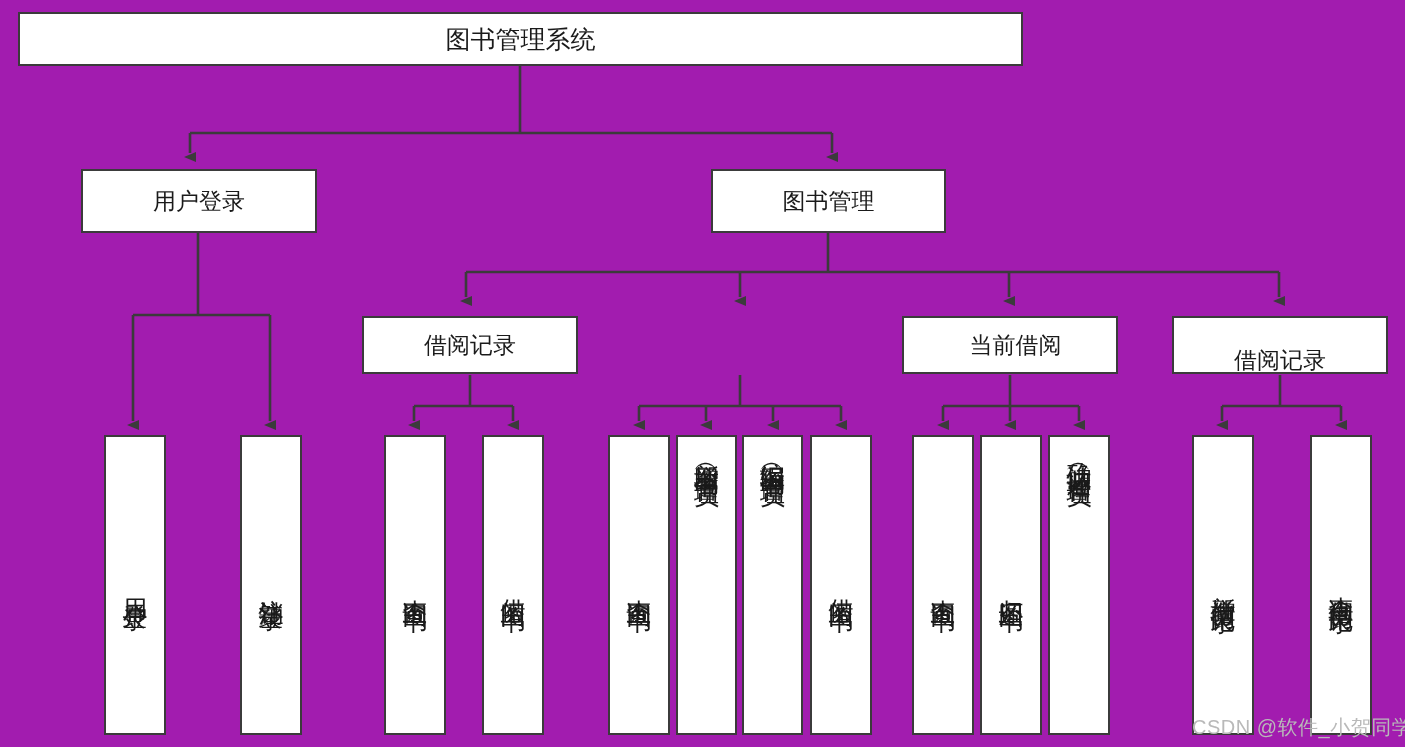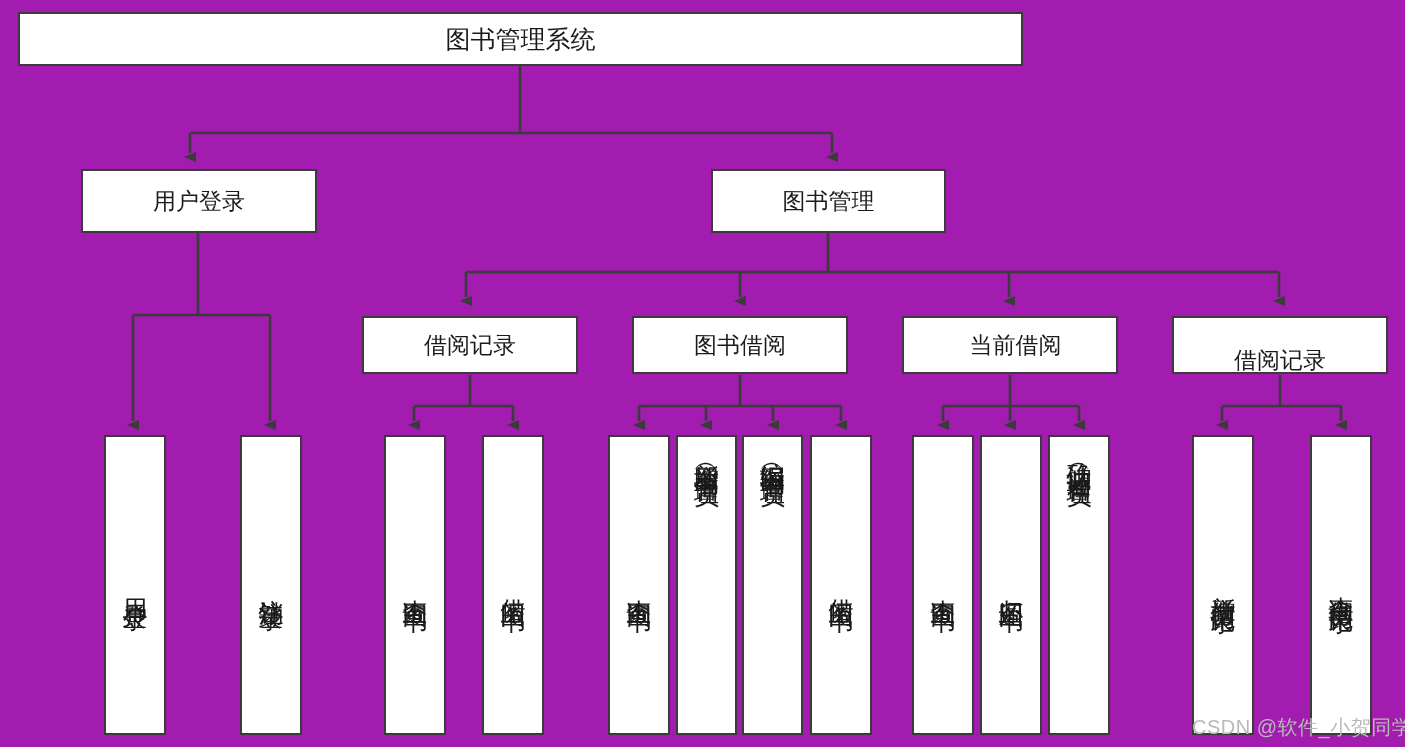--- a/index.html
+++ b/index.html
@@ -138,23 +138,20 @@
   <div class="node h" style="left:81px; top:169px; width:236px; height:64px;">
     <span class="lbl">用户登录</span>
   </div>
   <div class="node h" style="left:711px; top:169px; width:235px; height:64px;">
     <span class="lbl">图书管理</span>
   </div>
 
   <div class="node h" style="left:362px; top:316px; width:216px; height:58px;">
     <span class="lbl">借阅记录</span>
   </div>
-  <div class="node h" style="left:632px; top:316px; width:216px; height:58px;">
-    <span class="lbl">图书借阅</span>
-  </div>
   <div class="node h" style="left:902px; top:316px; width:216px; height:58px;padding-left:11px;">
     <span class="lbl">当前借阅</span>
   </div>
   <div class="node h" style="left:1172px; top:316px; width:216px; height:58px;align-items:flex-end;">
     <span class="lbl">借阅记录</span>
   </div>
 
   <div class="node leaf center" style="left:104px; top:435px; width:62px; height:300px;">
     <span class="lbl">用户登录</span>
   </div>

